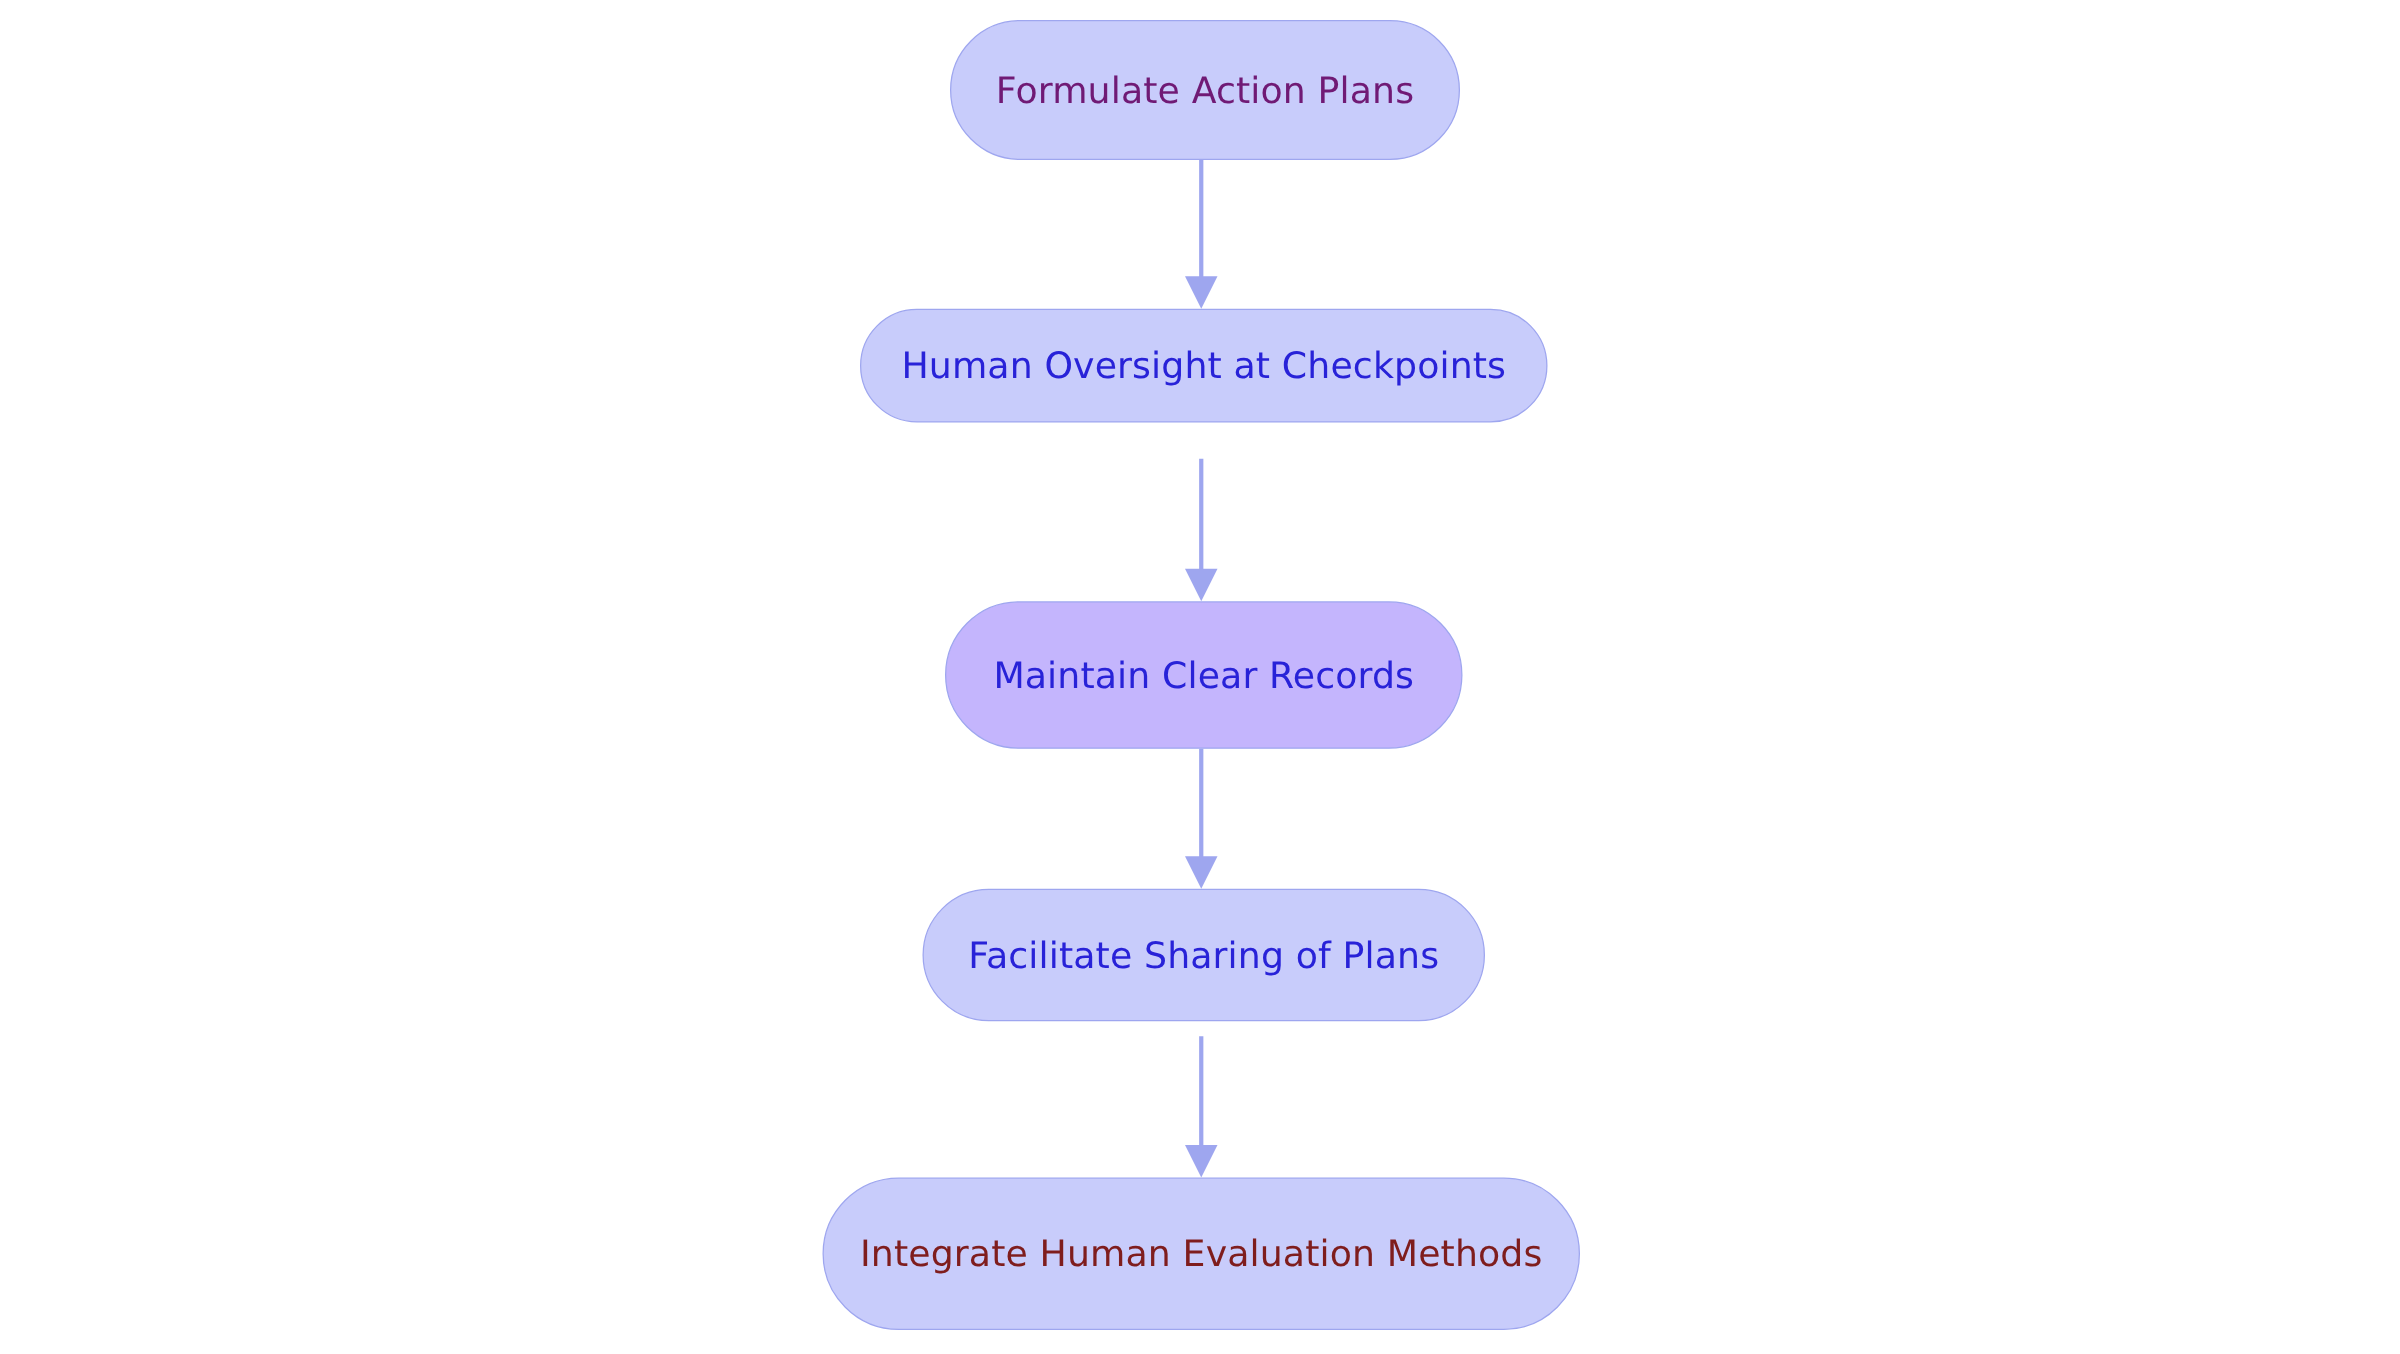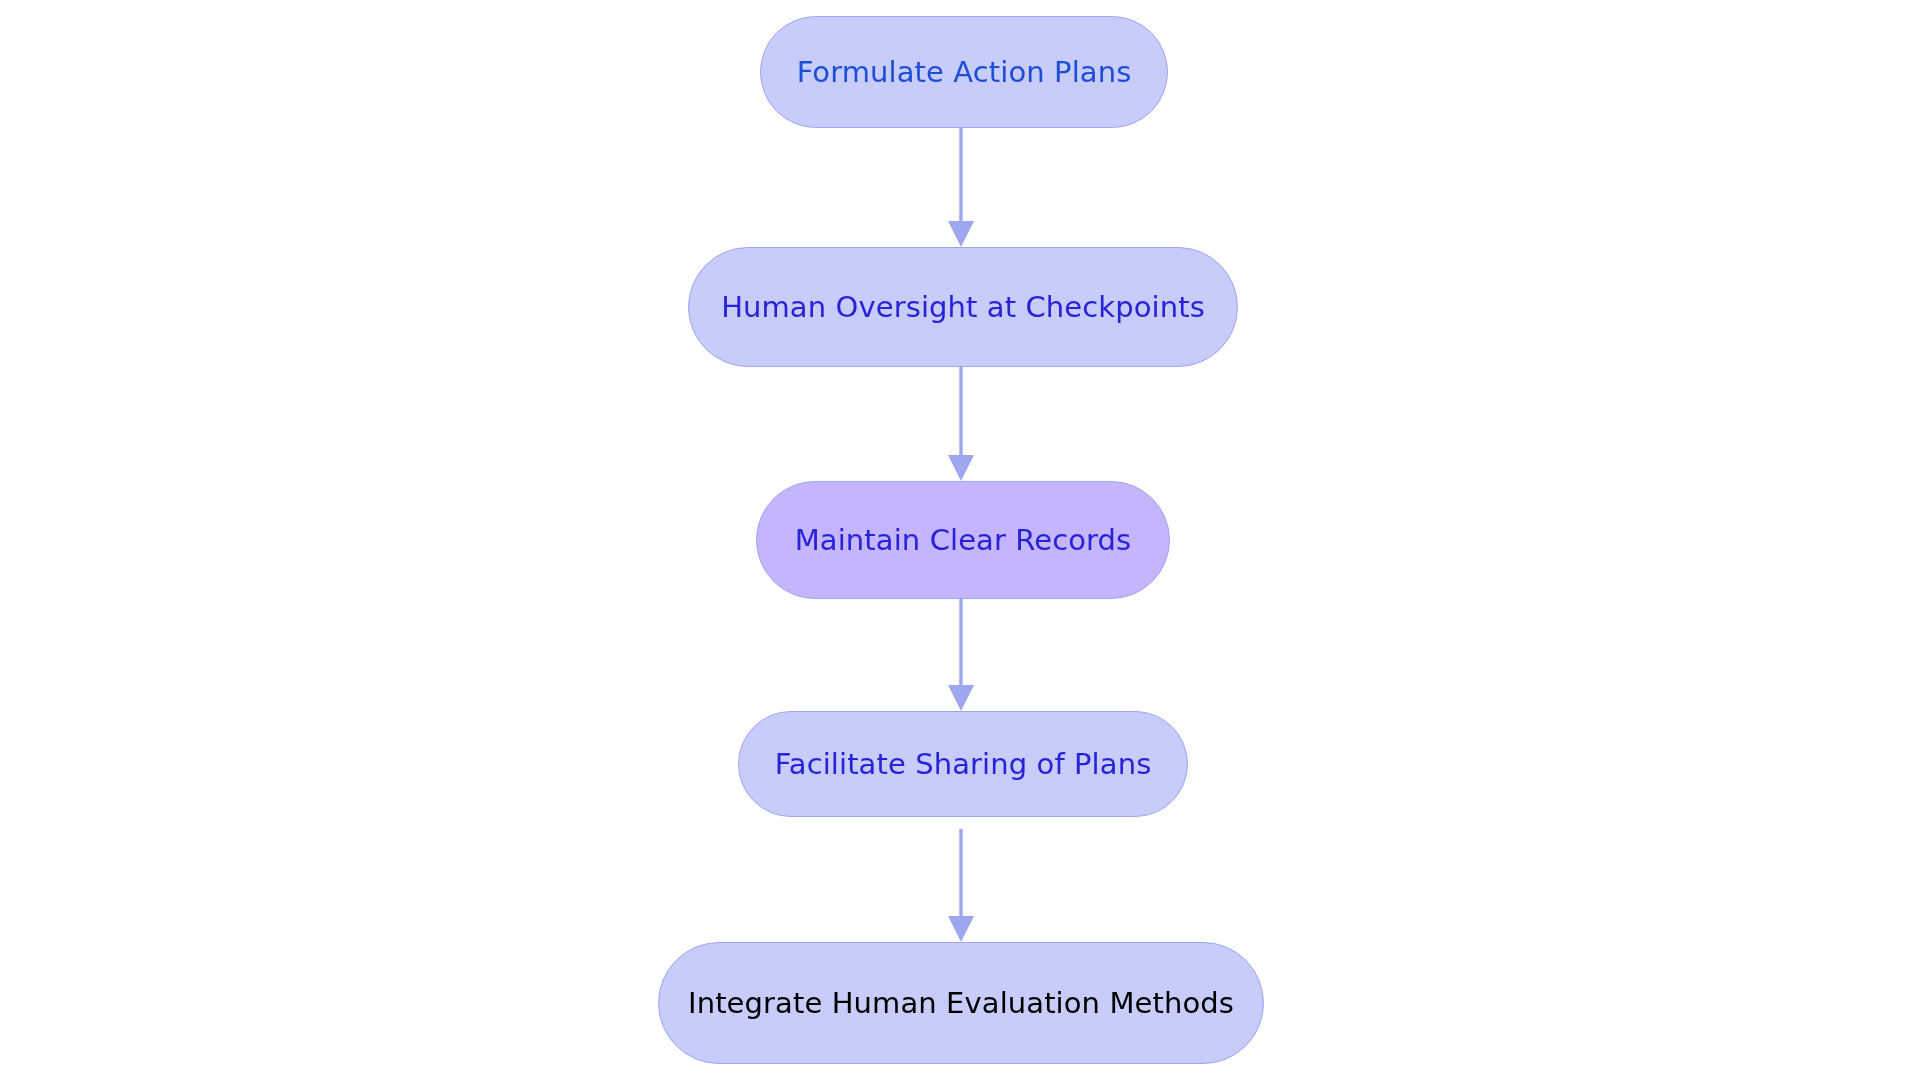--- a/index.html
+++ b/index.html
@@ -40,21 +40,21 @@
   .node-label {
     font-size: 29px;
     font-weight: 400;
     letter-spacing: 0.1px;
     color: #2822d8;
     line-height: 1;
   }
 
   
   #node-0 { left: 760px;  top: 16px;   width: 408px; height: 112px; }
-  #node-1 { left: 688px;  top: 247px;  width: 550px; height: 120px; text-align: center; }
+  #node-1 { left: 688px;  top: 247px;  width: 550px; height: 91px; text-align: center; }
   #node-2 { left: 756px;  top: 481px;  width: 414px; height: 118px; }
   #node-3 { left: 738px;  top: 711px;  width: 450px; height: 106px; }
   #node-4 { left: 658px;  top: 942px;  width: 606px; height: 122px; }
 
   
   .connector {
     position: absolute;
     left: 0;
     top: 0;
     width: 1920px;
@@ -96,32 +96,32 @@
       <polygon class="edge-head" points="961,711 948,685 974,685" style="fill: rgb(158, 166, 239);"></polygon>
     </g>
 
     <g>
       <line class="edge-line" x1="961" y1="829" x2="961" y2="923" style="stroke: rgb(158, 166, 239);"></line>
       <polygon class="edge-head" points="961,942 948,916 974,916" style="fill: rgb(158, 166, 239);"></polygon>
     </g>
   </svg>
 
   <div class="node" id="node-0" style="background: rgb(200, 204, 251); border-color: rgb(158, 166, 239); color: rgb(40, 34, 216);">
-    <span class="node-label" style="color: #1d4ed8;">Formulate Action Plans</span>
+    <span class="node-label" style="color: #701a75;">Formulate Action Plans</span>
   </div>
 
   <div class="node" id="node-1" style="background: rgb(200, 204, 251); border-color: rgb(158, 166, 239); color: rgb(40, 34, 216);">
     <span class="node-label" style="color: rgb(40, 34, 216);">Human Oversight at Checkpoints</span>
   </div>
 
   <div class="node" id="node-2" style="background: #c4b5fd; border-color: rgb(158, 166, 239); color: rgb(40, 34, 216);">
     <span class="node-label" style="color: rgb(40, 34, 216);">Maintain Clear Records</span>
   </div>
 
   <div class="node" id="node-3" style="background: rgb(200, 204, 251); border-color: rgb(158, 166, 239); color: rgb(40, 34, 216);">
     <span class="node-label" style="color: rgb(40, 34, 216);">Facilitate Sharing of Plans</span>
   </div>
 
   <div class="node" id="node-4" style="background: rgb(200, 204, 251); border-color: rgb(158, 166, 239); color: rgb(40, 34, 216);">
-    <span class="node-label" style="color: #000000;">Integrate Human Evaluation Methods</span>
+    <span class="node-label" style="color: #7f1d1d;">Integrate Human Evaluation Methods</span>
   </div>
 
 </div>
 
 </body></html>

